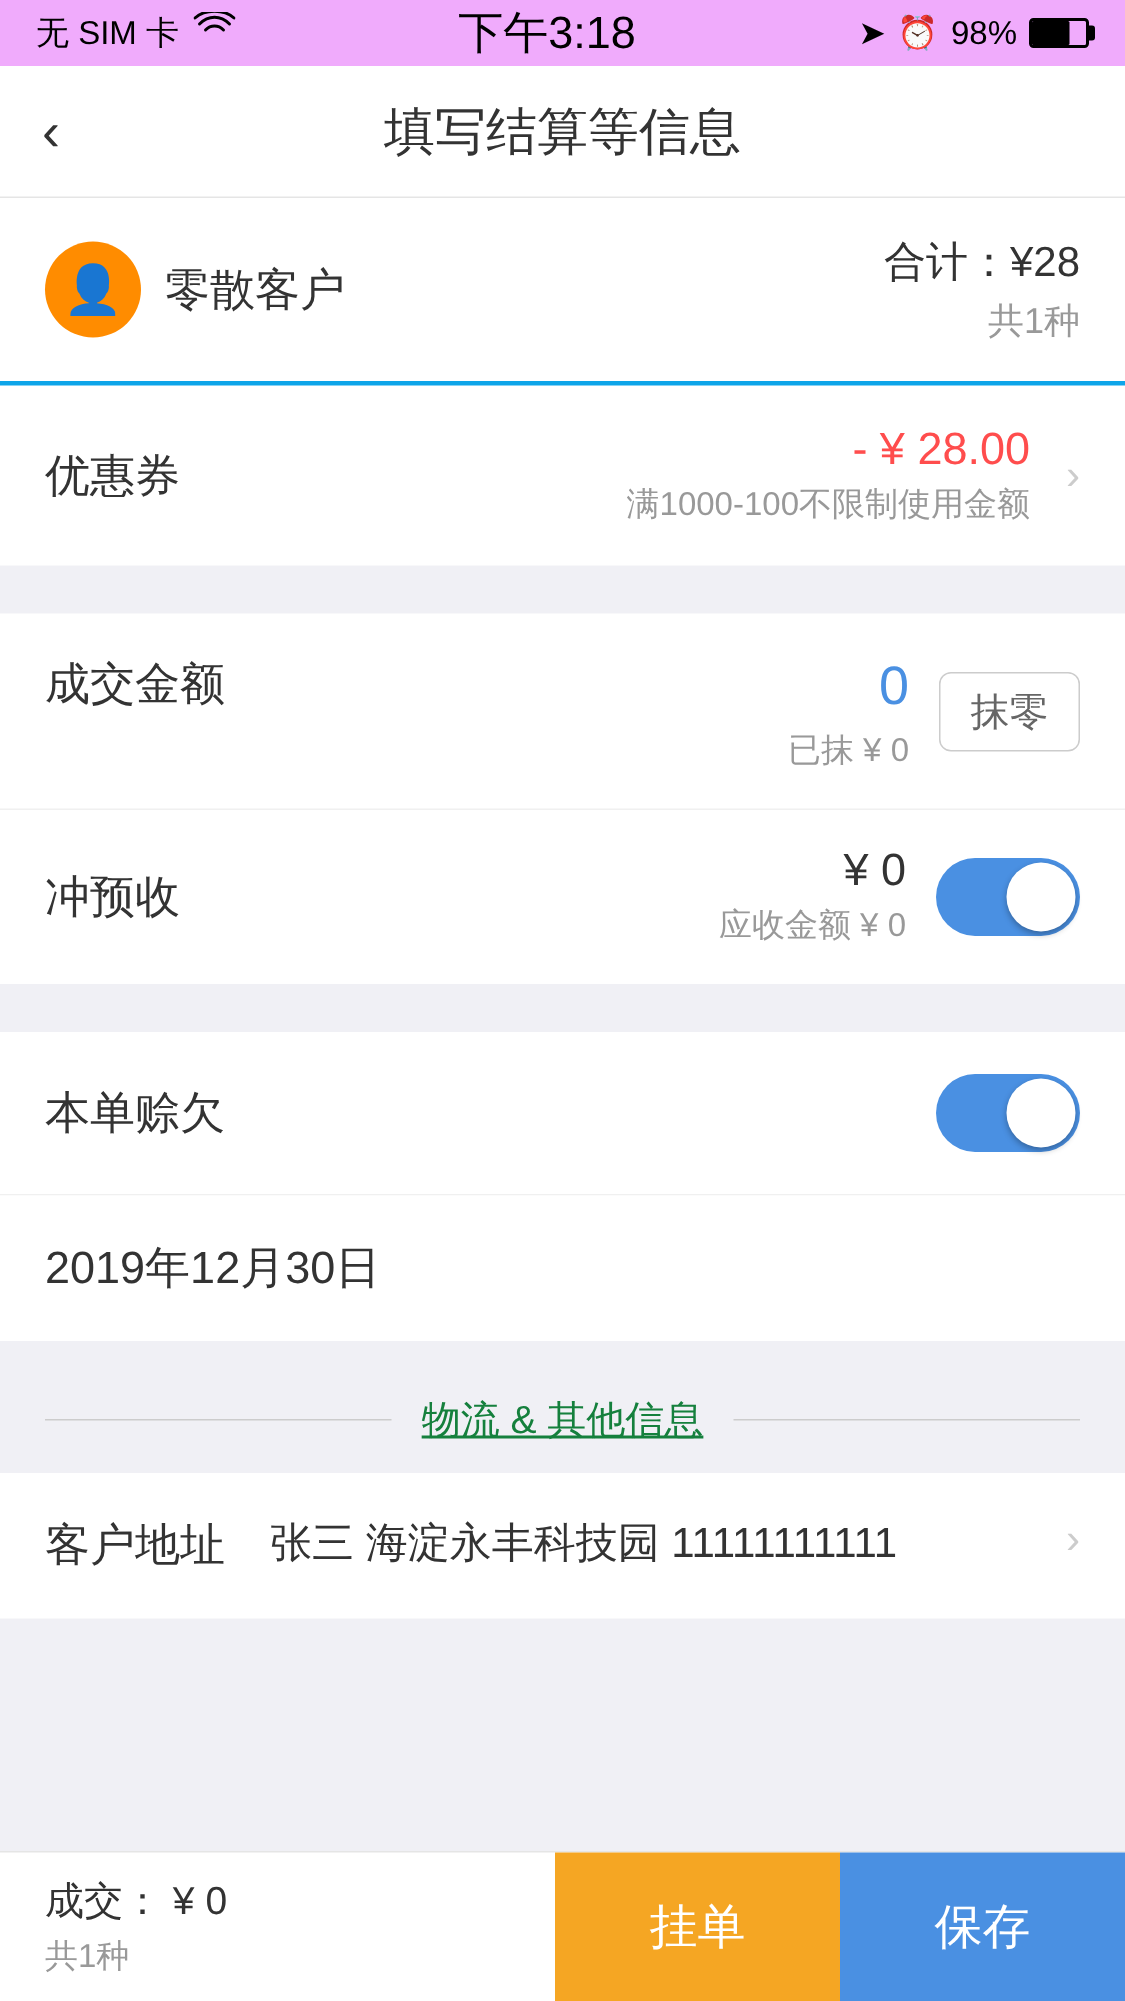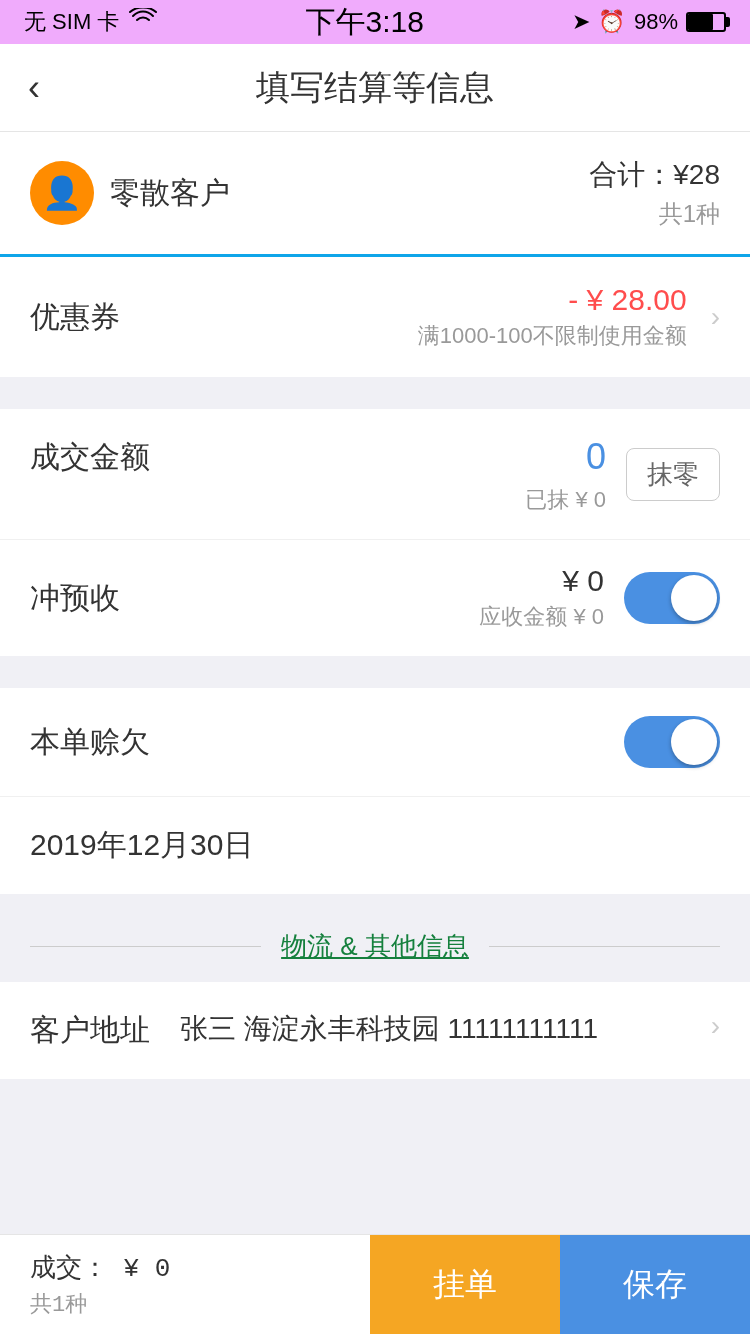--- a/index.html
+++ b/index.html
@@ -250,21 +250,20 @@
       align-items: stretch;
       background: #fff;
       border-top: 1px solid #e5e5e5;
     }
     .bottom-info {
       flex: 1;
       display: flex;
       flex-direction: column;
       justify-content: center;
       padding: 0 30px;
-      font-family: Liberation Mono, monospace;
     }
     .bottom-transaction { font-size: 26px; color: #333; }
     .bottom-count { font-size: 22px; color: #999; margin-top: 4px; }
     .bottom-btn-hold {
       width: 190px;
       background: #f5a623;
       display: flex;
       align-items: center;
       justify-content: center;
       font-size: 32px;

